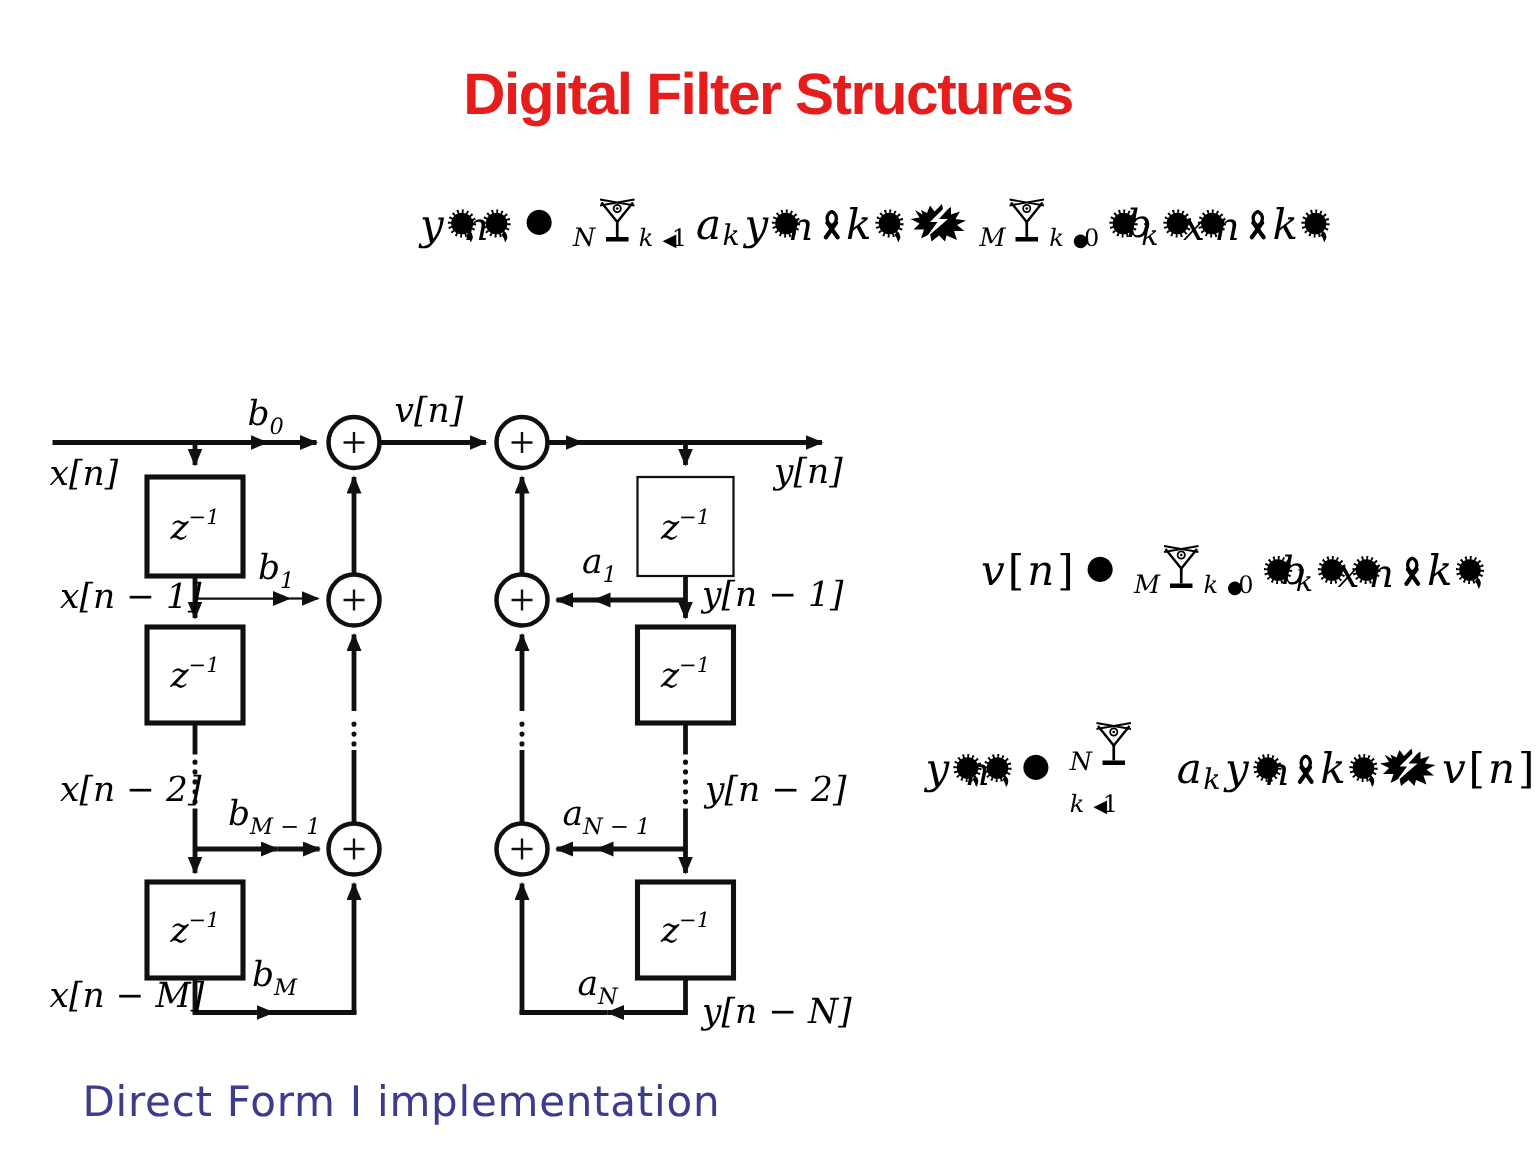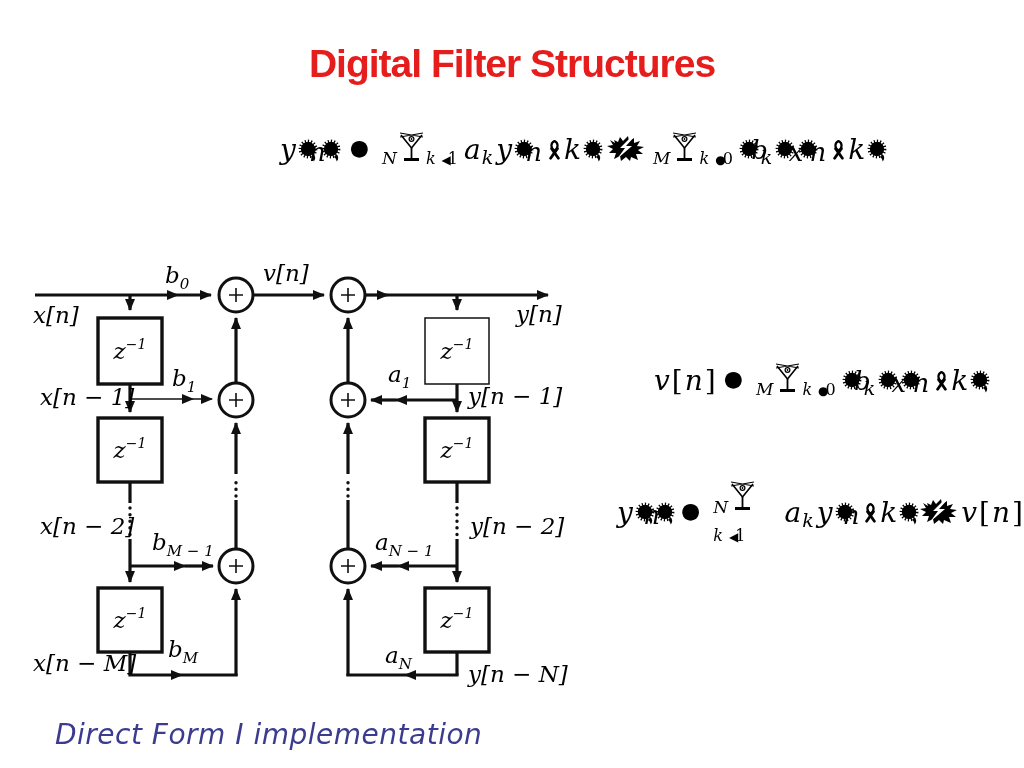--- a/index.html
+++ b/index.html
@@ -2,21 +2,21 @@
 <html><head>
 <meta charset="utf-8">
 <style>
   html,body{margin:0;padding:0;background:#fff;}
   #slide{position:relative;width:1024px;height:768px;background:#ffffff;overflow:hidden;
          font-family:"DejaVu Serif",serif;color:#000;}
   .title{position:absolute;left:0;top:42px;width:100%;text-align:center;
          font-family:"Liberation Sans",sans-serif;font-weight:bold;font-size:39px;
          letter-spacing:-1px;}
   .caption{position:absolute;left:55px;top:718px;
-         font-family:"DejaVu Sans",sans-serif;font-size:28px;letter-spacing:.5px;font-style:italic;}
+         font-family:"DejaVu Sans",sans-serif;font-size:28px;letter-spacing:.5px;}
   
   .eq{position:absolute;display:flex;align-items:center;font-size:28px;line-height:1;}
   .eq span{display:inline-block;}
   .it{font-style:italic;margin:0 1px;}
   .rom{margin:0 1px;}
   .sub{font-style:italic;font-size:19px;transform:translateY(8px);margin-right:2px;}
   .sp{width:10px;}
   .eqdot{font-size:22px;margin:0 7px;transform:translateY(-2px);}
   .sum{display:flex;flex-direction:column;align-items:center;margin:0 5px;text-decoration:underline;}
   .sumtop{font-style:italic;font-size:17px;margin-bottom:1px;}

